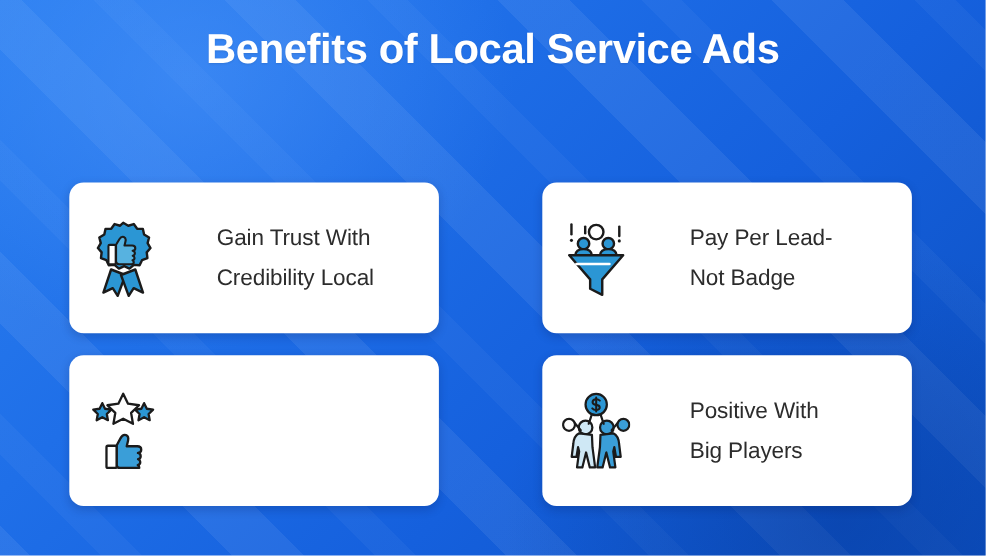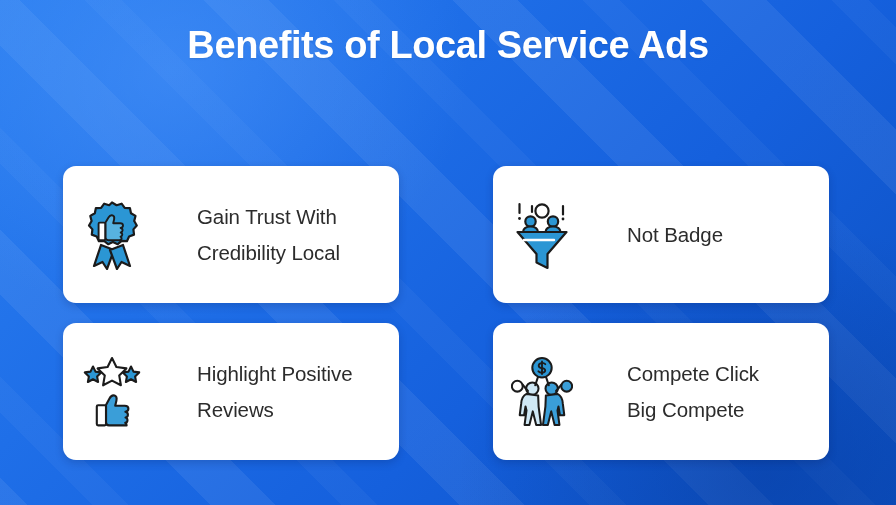--- a/index.html
+++ b/index.html
@@ -166,43 +166,40 @@
             <circle cx="41" cy="22.5" r="5.2" fill="#2b96d4"></circle>
             <path d="M11 33 Q11.5 27.5 18.5 27.5 Q25.5 27.5 26 33 Z" fill="#2b96d4"></path>
             <path d="M33.5 33 Q34 27.5 41 27.5 Q48 27.5 48.5 33 Z" fill="#2b96d4"></path>
 
             <path d="M5.5 33 L54.5 33 L35.5 55 L35.5 69 L24.5 63.5 L24.5 55 Z" fill="#2b96d4"></path>
             <path d="M12 41 L42 41" fill="none" stroke="#ffffff" stroke-width="2.4"></path>
           </g>
         </svg>
       </span>
       <span class="card-label">
+        <span class="ln">Pay Per Lead-</span>
         <span class="ln">Not Badge</span>
       </span>
     </div>
 
     <div class="card">
       <span class="card-icon">
         <svg width="60" height="72" viewBox="0 0 60 72">
           <g stroke="#1b1b1b" stroke-width="2.1" stroke-linejoin="round" stroke-linecap="round">
 
             <path d="M11 10.5 L13.5 15.6 L19.2 16.4 L15.1 20.4 L16.1 26 L11 23.3 L5.9 26 L6.9 20.4 L2.8 16.4 L8.5 15.6 Z" fill="#2b96d4"></path>
 
             <path d="M49 10.5 L51.5 15.6 L57.2 16.4 L53.1 20.4 L54.1 26 L49 23.3 L43.9 26 L44.9 20.4 L40.8 16.4 L46.5 15.6 Z" fill="#2b96d4"></path>
 
             <path d="M30 2 L34.4 11 L44.4 12.4 L37.2 19.4 L38.9 29.3 L30 24.6 L21.1 29.3 L22.8 19.4 L15.6 12.4 L25.6 11 Z" fill="#ffffff"></path>
 
             <path d="M24 49 L27.5 42.5 Q29.6 38.5 32.6 39.6 Q35.3 40.6 34.4 44.7 L33.2 49.7 L42.8 49.7 Q46.4 49.7 46.4 52.8 Q46.4 55.4 43.4 55.8 Q45.9 56.3 45.9 58.7 Q45.9 61 43.5 61.5 Q45.5 62.1 45.5 64.2 Q45.5 66.3 43.2 66.8 Q44.7 67.6 44.6 69.2 L44.6 69.4 L27 69.4 Q24 69.4 24 66.2 Z" fill="#3a9ed8"></path>
             <rect x="14.8" y="49.2" width="9.2" height="20.2" rx="1.3" fill="#ffffff"></rect>
           </g>
         </svg>
-      </span>
-      <span class="card-label">
-        <span class="ln">Highlight Positive</span>
-        <span class="ln">Reviews</span>
       </span>
     </div>
 
     <div class="card">
       <span class="card-icon">
         <svg width="64" height="74" viewBox="0 0 64 74">
           <g stroke="#1b1b1b" stroke-width="2.1" stroke-linejoin="round" stroke-linecap="round">
 
             <circle cx="6.5" cy="31" r="5.6" fill="#ffffff"></circle>
             <circle cx="57.5" cy="31" r="5.6" fill="#3a9ed8"></circle>
@@ -220,19 +217,19 @@
             <path d="M25 30 L29 18" fill="none"></path>
             <path d="M39 30 L35 18" fill="none"></path>
 
             <circle cx="32" cy="12" r="10" fill="#2b96d4"></circle>
             <path d="M32 5.5 L32 18.5" fill="none" stroke-width="1.9"></path>
             <path d="M35.4 8.3 Q33.6 6.6 31.3 7.1 Q28.4 7.7 28.6 10 Q28.8 12 31.8 12.3 Q35.2 12.7 35.3 14.6 Q35.4 16.8 32.4 17.1 Q29.8 17.3 28.3 15.6" fill="none" stroke-width="1.9"></path>
           </g>
         </svg>
       </span>
       <span class="card-label">
-        <span class="ln">Compete Click</span>
-        <span class="ln">Big Compete</span>
+        <span class="ln">Positive With</span>
+        <span class="ln">Big Players</span>
       </span>
     </div>
 
   </div>
 </div>
 
 </body></html>

